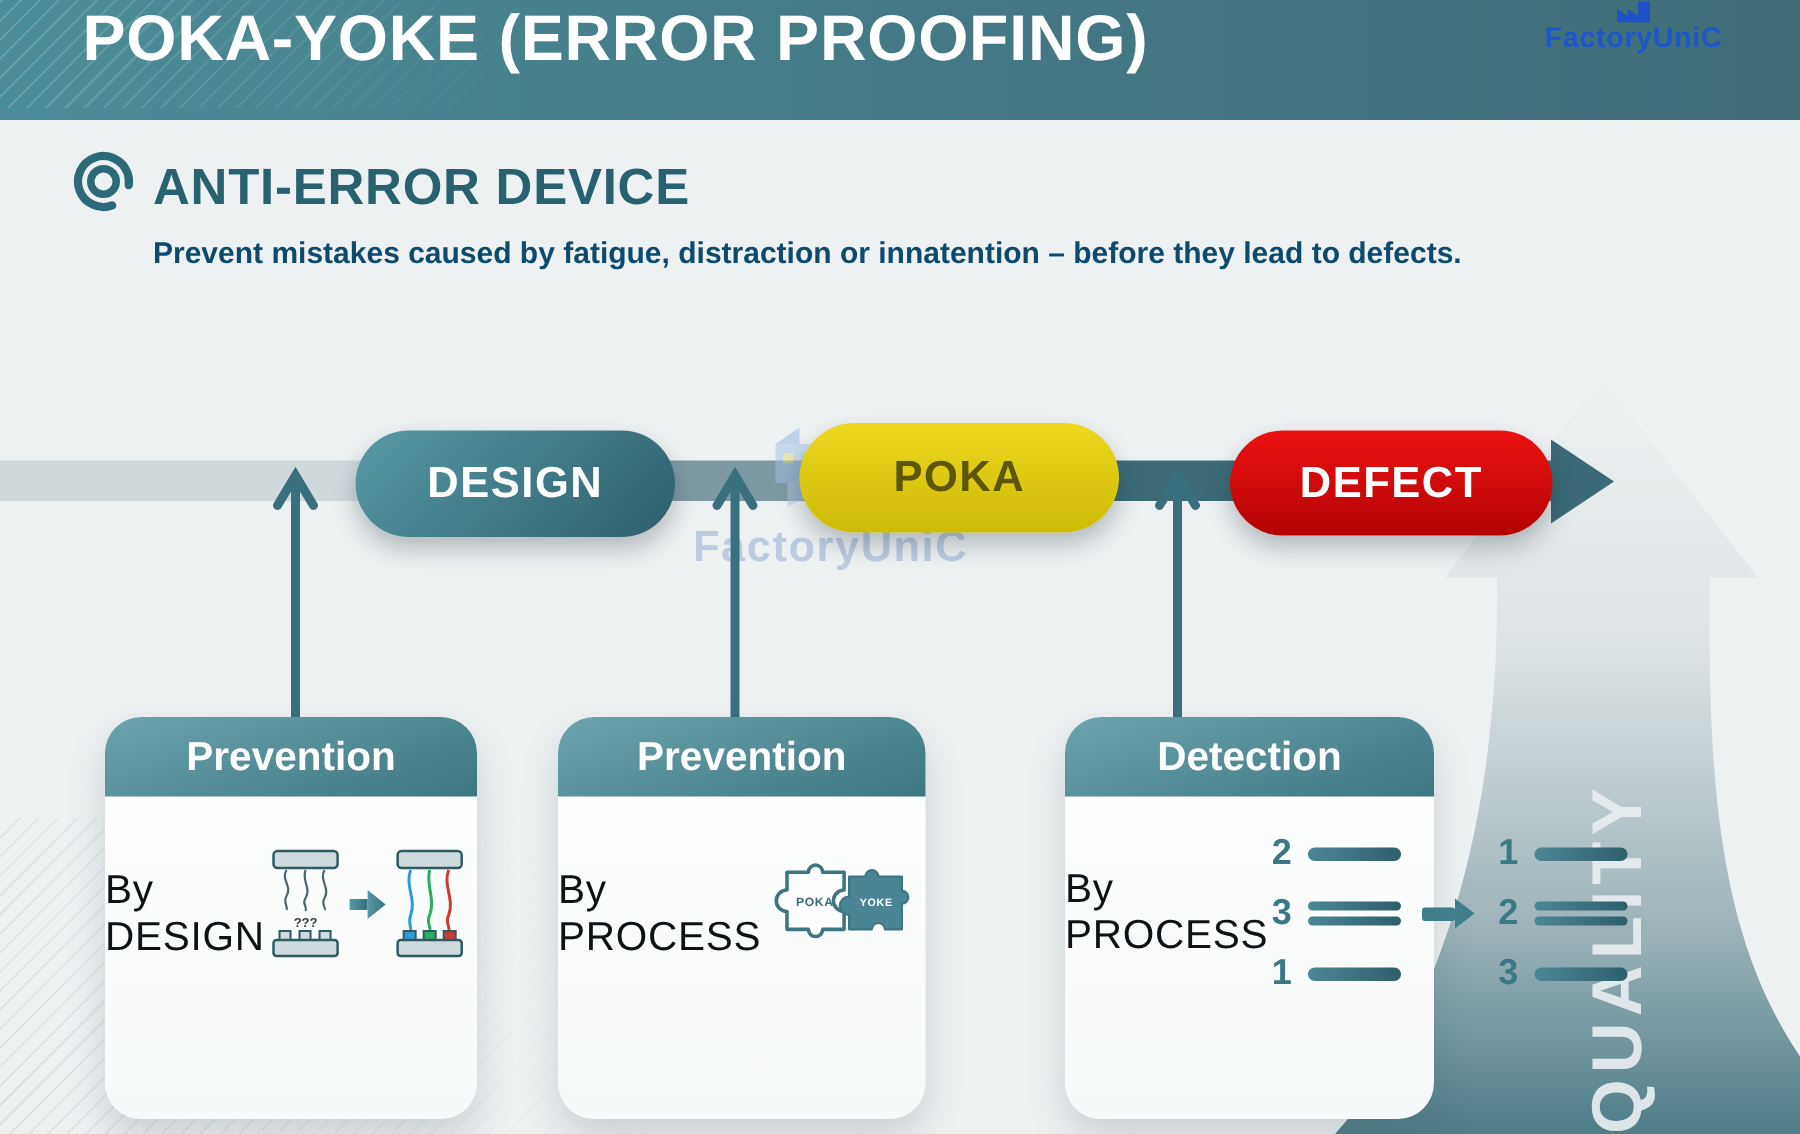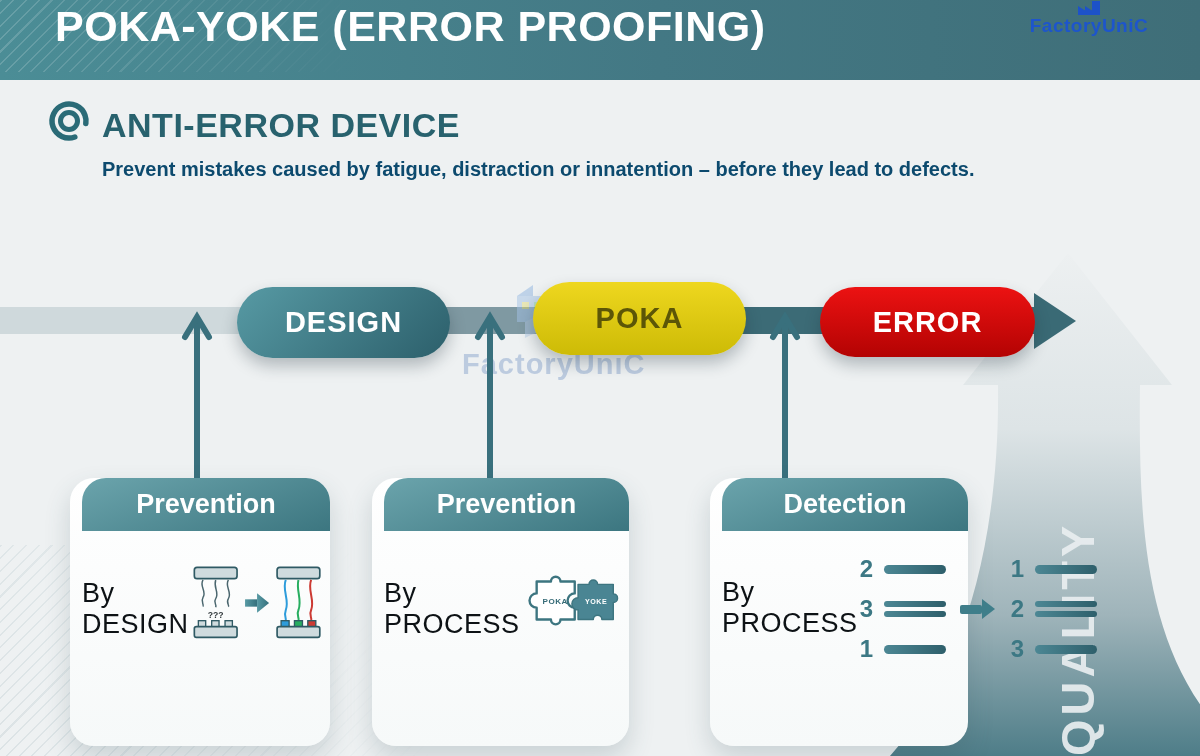--- a/index.html
+++ b/index.html
@@ -80,21 +80,20 @@
   .pill-defect{left:820px;top:287px;width:215px;height:70px;color:#fff;
     background:linear-gradient(180deg,#ec1212 0%,#b30303 100%);}
   
   .connector{position:absolute;top:308px;}
   .c1{left:180px;} .c2{left:473px;} .c3{left:768px;}
   
   .card{
     position:absolute;top:478px;height:268px;border-radius:24px;
     background:linear-gradient(180deg,#ffffff 0%,#f6f9f9 100%);
     box-shadow:0 12px 26px rgba(55,85,95,.20);
-    padding-left:12px;
   }
   .card1{left:70px;width:248px;}
   .card2{left:372px;width:245px;}
   .card3{left:666px;width:246px;margin-left:44px;}
   .card-header{
     height:53px;border-radius:24px 24px 0 0;
     background:linear-gradient(160deg,#6ba4ac 0%,#3c7680 100%);
     display:flex;align-items:center;justify-content:center;
     color:#fff;font-size:27px;font-weight:bold;
   }
@@ -164,21 +163,21 @@
       <rect x="33" y="22" width="7" height="7" fill="#e4df7e"></rect>
       <rect x="45" y="22" width="7" height="7" fill="#7fc98f"></rect>
       <path d="M36 42 Q63 27 90 42 L90 58 Q63 43 36 58 Z" fill="#b6cce8"></path>
       <path d="M63 34 L63 51" stroke="#eef3f9" stroke-width="2.5"></path>
     </svg>
     <div class="watermark-text">FactoryUniC</div>
   </div>
 
   <div class="pill pill-process">DESIGN</div>
   <div class="pill pill-error">POKA</div>
-  <div class="pill pill-defect">ERROR</div>
+  <div class="pill pill-defect">DEFECT</div>
 
   <svg class="connector c1" width="34" height="172" viewBox="0 0 34 172">
     <line x1="17" y1="172" x2="17" y2="14" stroke="#39707d" stroke-width="6"></line>
     <polyline points="5,29 17,9 29,29" fill="none" stroke="#39707d" stroke-width="6" stroke-linecap="round"></polyline>
   </svg>
   <svg class="connector c2" width="34" height="172" viewBox="0 0 34 172">
     <line x1="17" y1="172" x2="17" y2="14" stroke="#39707d" stroke-width="6"></line>
     <polyline points="5,29 17,9 29,29" fill="none" stroke="#39707d" stroke-width="6" stroke-linecap="round"></polyline>
   </svg>
   <svg class="connector c3" width="34" height="172" viewBox="0 0 34 172">

